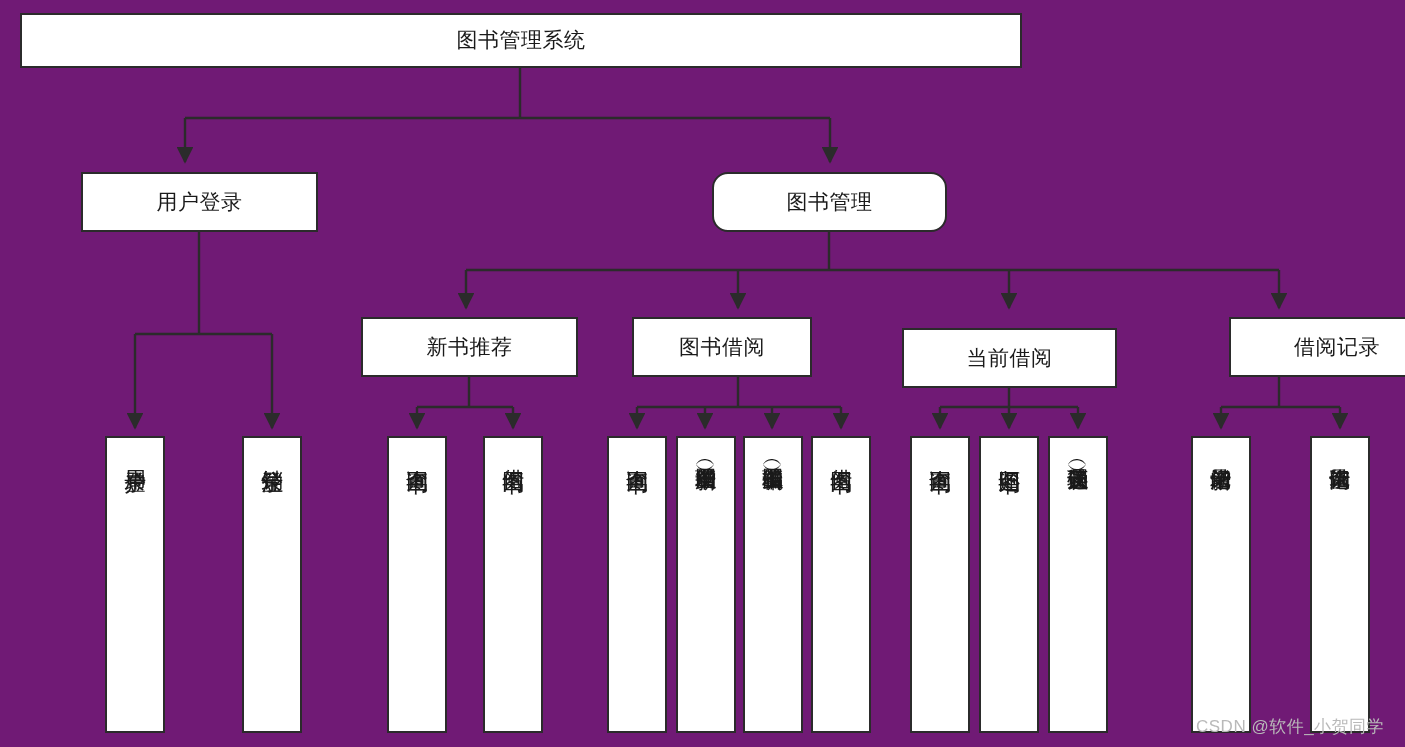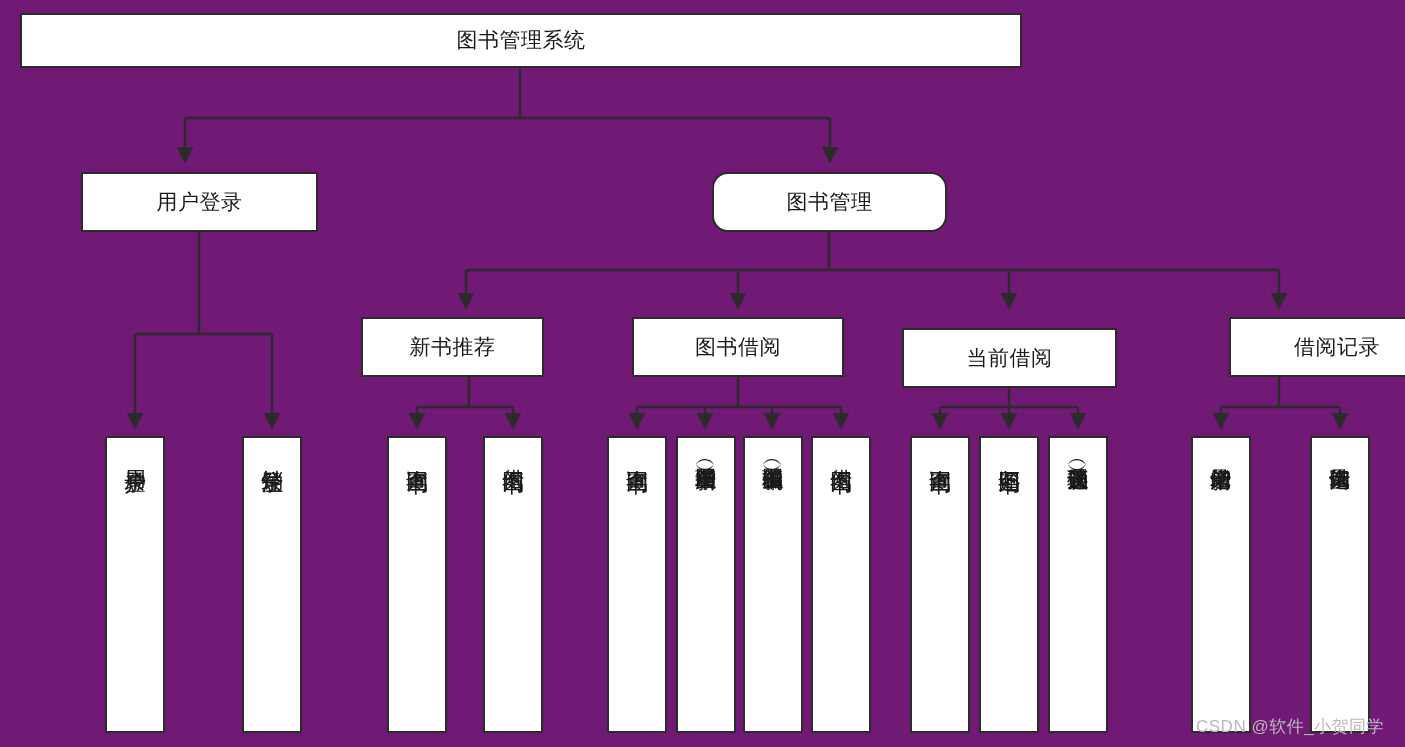--- a/index.html
+++ b/index.html
@@ -127,24 +127,24 @@
     <span class="lbl">图书管理系统</span>
   </div>
 
   <div class="node horiz" style="left:81px; top:172px; width:237px; height:60px;">
     <span class="lbl">用户登录</span>
   </div>
   <div class="node horiz" style="left:712px; top:172px; width:235px; height:60px;border-radius:16px;">
     <span class="lbl">图书管理</span>
   </div>
 
-  <div class="node horiz" style="left:361px; top:317px; width:183px; height:60px;">
+  <div class="node horiz" style="left:361px; top:317px; width:217px; height:60px;">
     <span class="lbl">新书推荐</span>
   </div>
-  <div class="node horiz" style="left:632px; top:317px; width:212px; height:60px;">
+  <div class="node horiz" style="left:632px; top:317px; width:180px; height:60px;">
     <span class="lbl">图书借阅</span>
   </div>
   <div class="node horiz" style="left:902px; top:328px; width:215px; height:60px;">
     <span class="lbl">当前借阅</span>
   </div>
   <div class="node horiz" style="left:1229px; top:317px; width:216px; height:60px;">
     <span class="lbl">借阅记录</span>
   </div>
 
   <div class="node vert" style="left:105px; top:436px; width:60px; height:297px;">

